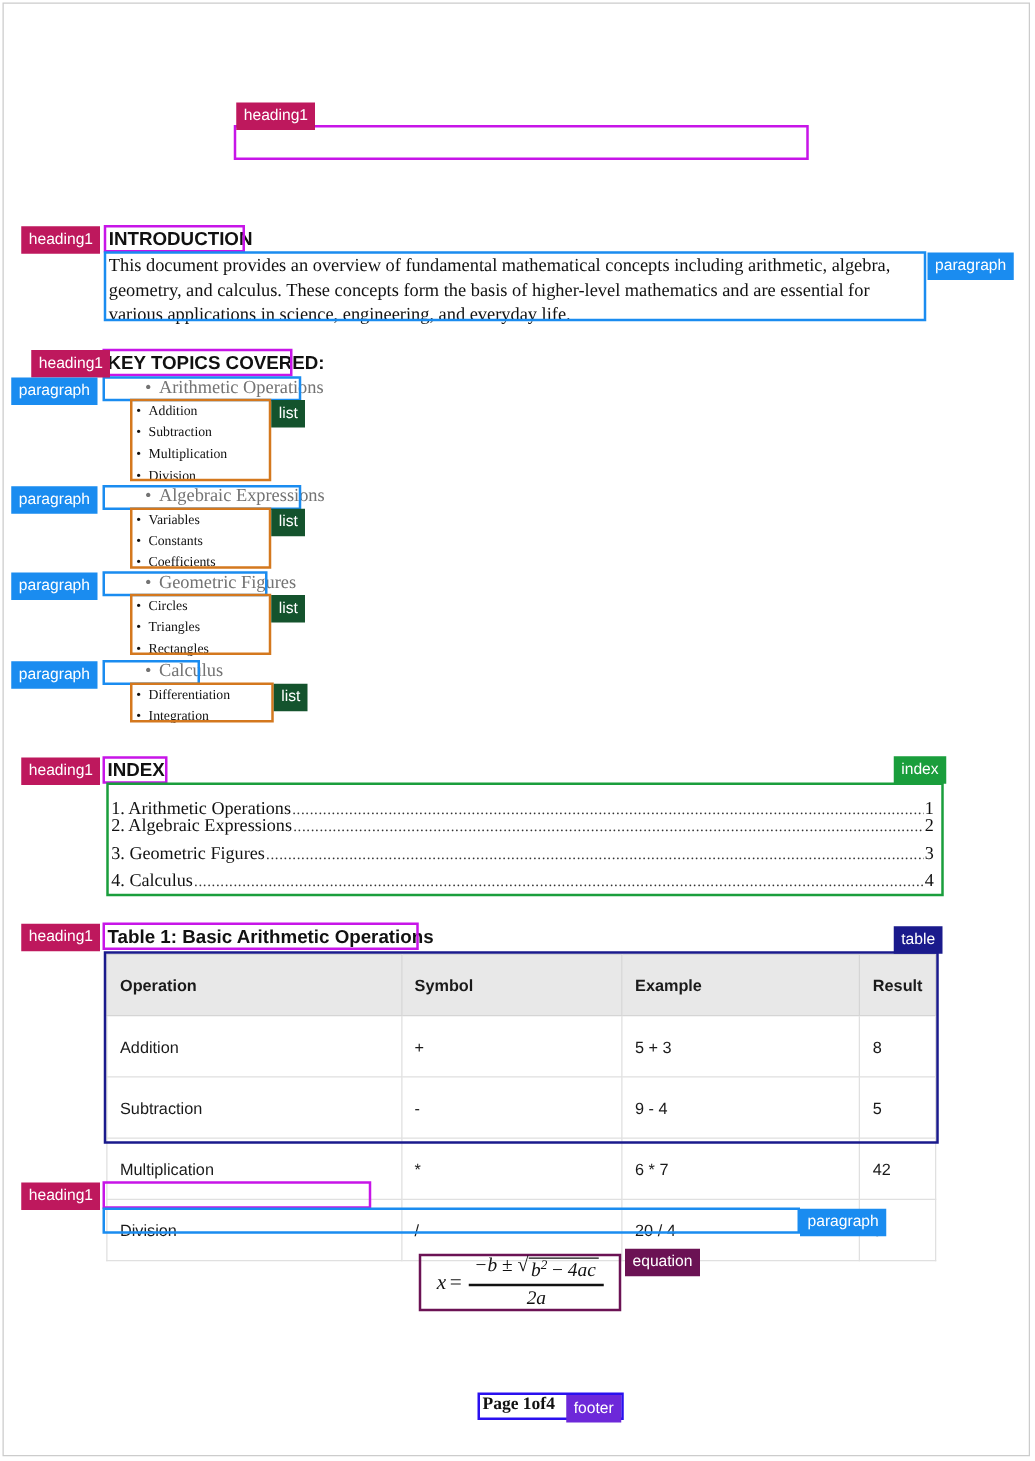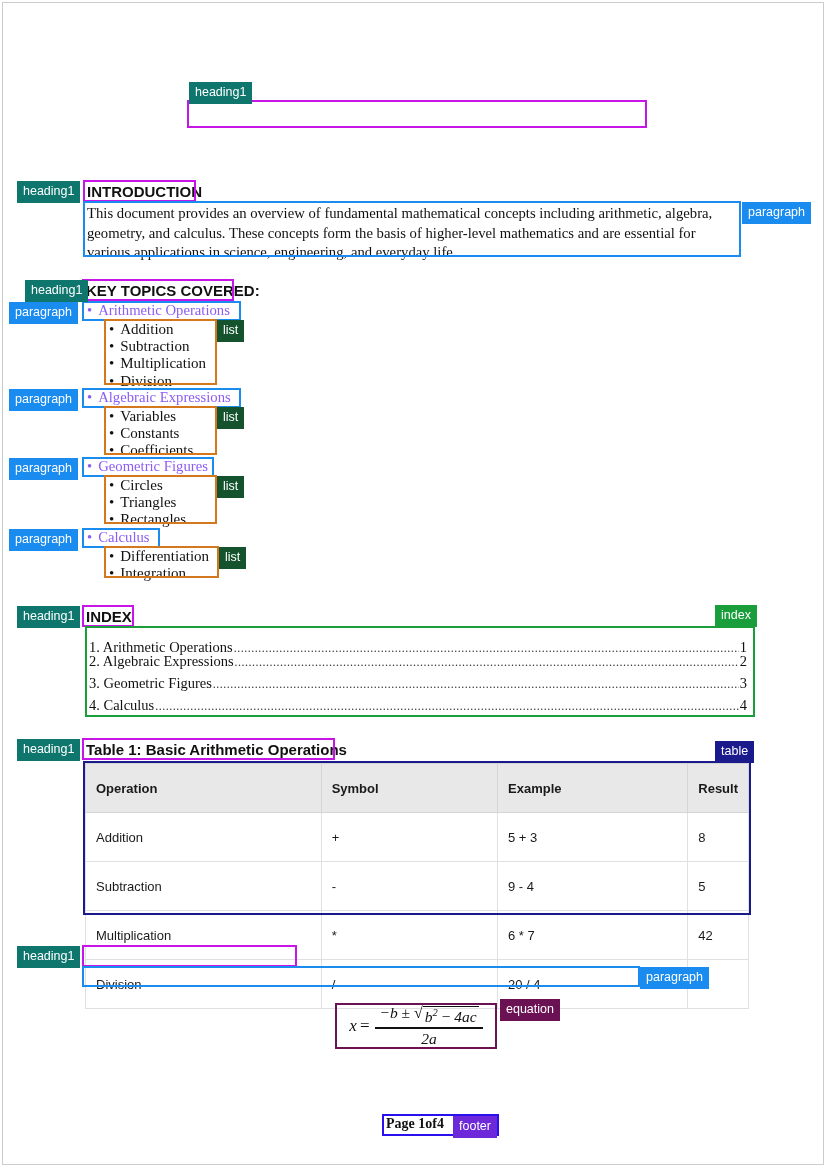--- a/index.html
+++ b/index.html
@@ -29,21 +29,21 @@
   .tag {
     position: absolute;
     font-family: "Liberation Sans", sans-serif;
     font-size: 12.5px;
     line-height: 1;
     color: #ffffff;
     padding: 4px 6px 5px 6px;
     white-space: nowrap;
     z-index: 5;
   }
-  .tag-heading1 { background: #0f766e; }
+  .tag-heading1 { background: #be185d; }
   .tag-paragraph { background: #1a8cf0; }
   .tag-list { background: #14532d; }
   .tag-index { background: #1a9e3c; }
   .tag-table { background: #1a1a8c; }
   .tag-equation { background: #6b1254; }
   .tag-footer { background: #6d28d9; }
 
   
   .box {
     position: absolute;
@@ -83,27 +83,28 @@
     position: absolute;
     font-family: "Liberation Serif", serif;
     font-size: 14.7px;
     line-height: 19.5px;
     color: #111111;
   }
   .li1 {
     position: absolute;
     font-family: "Liberation Serif", serif;
     font-size: 14.7px;
-    color: #8b5cf6;
-    white-space: nowrap;
+    color: #737373;
+    white-space: nowrap;
+    margin-left: 29px;
   }
   .li2 {
     position: absolute;
     font-family: "Liberation Serif", serif;
-    font-size: 15px;
+    font-size: 11px;
     line-height: 17.2px;
     color: #111111;
     white-space: nowrap;
   }
   .bullet { margin-right: 6px; }
 
   
   .idx-row {
     position: absolute;
     left: 86px;

